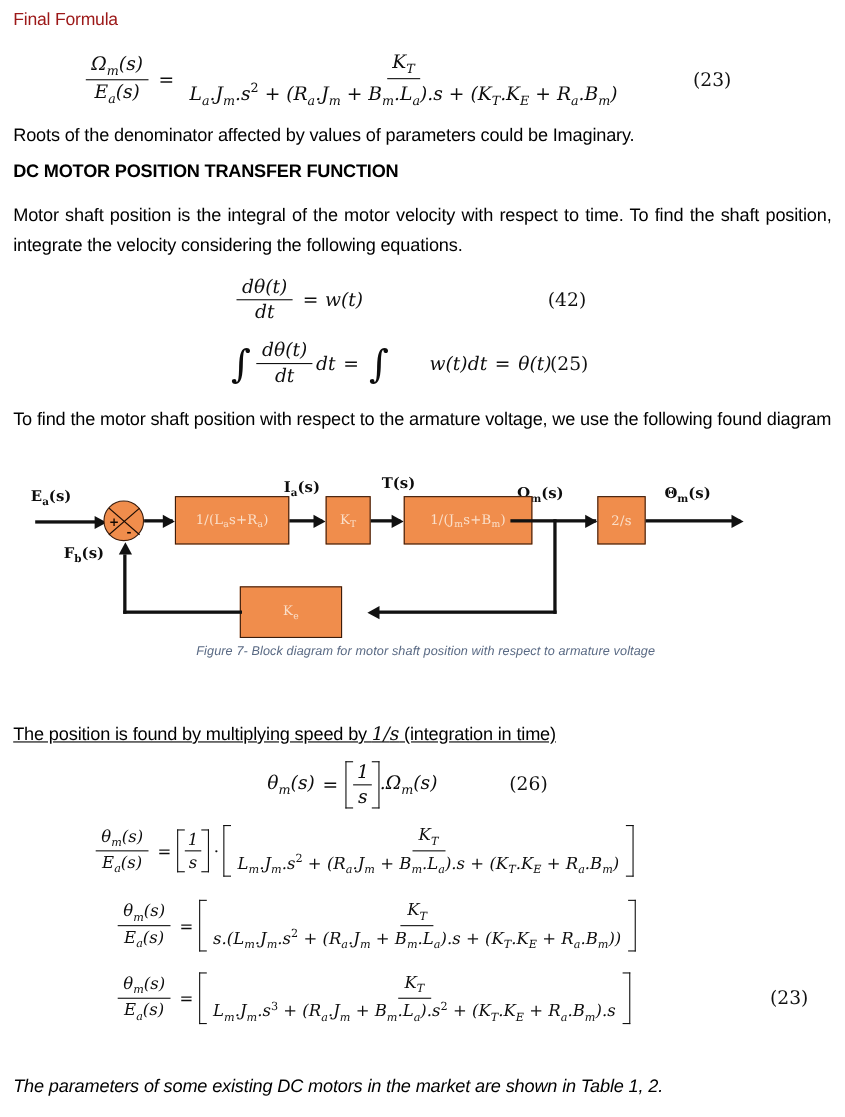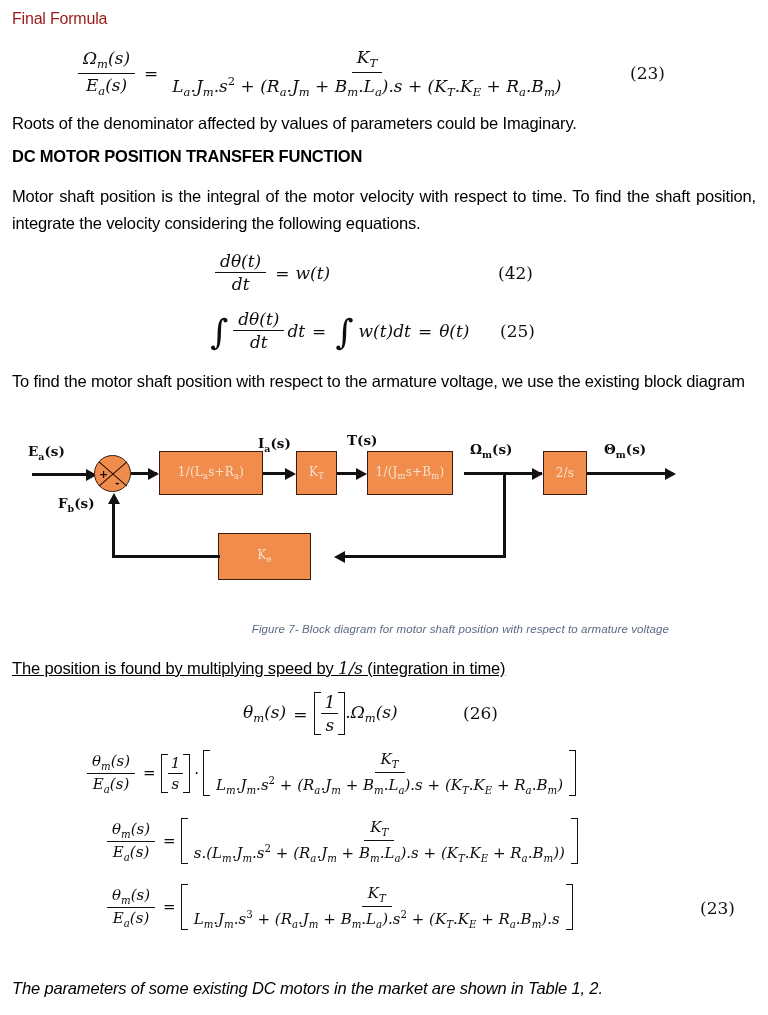--- a/index.html
+++ b/index.html
@@ -249,28 +249,28 @@
   <div class="math" style="left:208px; top:308px; font-size:17px;">
     <div class="mrow">
       <span class="intg">∫</span>
       <span class="frac">
         <span class="num">dθ(t)</span>
         <span class="den">dt</span>
       </span>
       <span>dt</span>
       <span class="upr" style="padding:0 7px;">=</span>
       <span class="intg">∫</span>
-      <span style="padding-left:3px;">w(t)dt</span>
+      <span style="padding-left:3px;margin-left:32px;">w(t)dt</span>
       <span class="upr" style="padding:0 7px;">=</span>
       <span>θ(t)</span>
     </div>
   </div>
   <div class="eqnum" style="left:500px; top:321px;">(25)</div>
 
-  <div class="para justify" style="left:12px; top:368px; width:744px;">To find the motor shaft position with respect to the armature voltage, we use the existing block diagram</div>
+  <div class="para justify" style="left:12px; top:368px; width:744px;">To find the motor shaft position with respect to the armature voltage, we use the following found diagram</div>
 
   <div class="diagram">
 
     <div class="sig" style="left:28px; top:18px;">E<span class="s">a</span>(s)</div>
     <div class="sig" style="left:58px; top:70px;">F<span class="s">b</span>(s)</div>
     <div class="sig" style="left:258px; top:10px;">I<span class="s">a</span>(s)</div>
     <div class="sig" style="left:347px; top:7px;">T(s)</div>
     <div class="sig" style="left:470px; top:16px;">Ω<span class="s">m</span>(s)</div>
     <div class="sig" style="left:604px; top:16px;">Θ<span class="s">m</span>(s)</div>
 
@@ -294,21 +294,21 @@
     <div class="ln" style="left:263px; top:47px; width:30px; height:3px;"></div>
     <div class="arrow r" style="left:285px; top:42.5px;"></div>
 
     <div class="blk" style="left:296px; top:26px; width:41px; height:44px;">
       <span class="lbl">K<span style="font-size:0.7em;vertical-align:sub">T</span></span>
     </div>
 
     <div class="ln" style="left:337px; top:47px; width:27px; height:3px;"></div>
     <div class="arrow r" style="left:356px; top:42.5px;"></div>
 
-    <div class="blk" style="left:367px; top:26px; width:86px; height:44px;">
+    <div class="blk" style="left:367px; top:26px; width:117px; height:44px;">
       <span class="lbl">1/(J<span style="font-size:0.7em;vertical-align:sub">m</span>s+B<span style="font-size:0.7em;vertical-align:sub">m</span>)</span>
     </div>
 
     <div class="ln" style="left:464px; top:47px; width:78px; height:3px;"></div>
     <div class="arrow r" style="left:532px; top:42.5px;"></div>
 
     <div class="blk" style="left:543px; top:26px; width:44px; height:44px;">
       <span class="lbl">2/s</span>
     </div>
 
@@ -321,21 +321,21 @@
 
     <div class="blk" style="left:218px; top:108px; width:93px; height:47px;">
       <span class="lbl">K<span style="font-size:0.7em;vertical-align:sub">e</span></span>
     </div>
 
     <div class="ln" style="left:112px; top:130px; width:108px; height:3px;"></div>
     <div class="ln" style="left:112px; top:79px; width:3px; height:54px;"></div>
     <div class="arrow u" style="left:107.5px; top:68px;"></div>
   </div>
 
-  <div class="caption" style="left:117px; top:623px; width:540px; text-align:right;margin-left:12px;">Figure 7- Block diagram for motor shaft position with respect to armature voltage</div>
+  <div class="caption" style="left:117px; top:586px; width:540px; text-align:center;">Figure 7- Block diagram for motor shaft position with respect to armature voltage</div>
 
   <div class="para" style="left:12px; top:655px; width:744px;text-decoration:underline;">
     <span>The position is found by multiplying speed by </span><span class="math" style="position:static; font-size:17px;">1/<span style="font-style:italic">s</span></span><span> (integration in time)</span>
   </div>
 
   <div class="math" style="left:243px; top:692px; font-size:17px;">
     <div class="mrow">
       <span>θ<span class="sub">m</span>(s)</span>
       <span class="upr" style="padding:0 7px;">=</span>
       <span class="brk">

